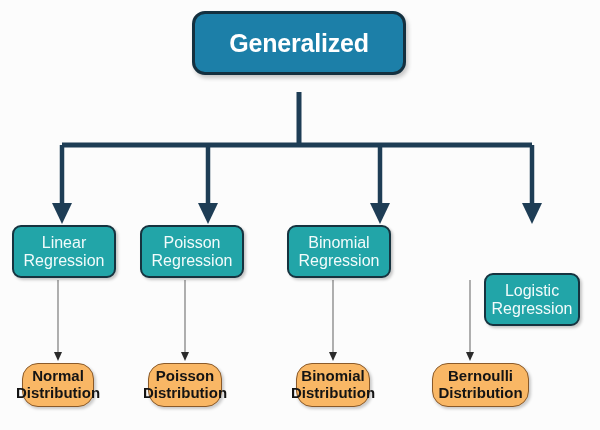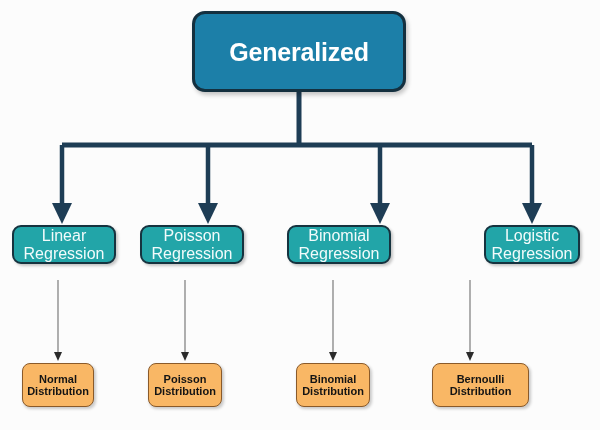--- a/index.html
+++ b/index.html
@@ -29,57 +29,57 @@
     align-items: center;
     justify-content: center;
     text-align: center;
     line-height: 1.12;
   }
   
   .node-root {
     left: 192px;
     top: 11px;
     width: 214px;
-    height: 81px;
+    height: 64px;
     background: #1c7fa8;
     border: 3px solid #14303f;
     border-radius: 13px;
     color: #ffffff;
     font-size: 25px;
     font-weight: bold;
     letter-spacing: -0.2px;
     box-shadow: 2px 3px 4px rgba(0,0,0,0.22);
   }
   .node-root .line { display: block; white-space: nowrap; }
   
   .node-model {
     top: 225px;
-    height: 39px;
+    height: 53px;
     background: #22a5a8;
     border: 2.5px solid #16333f;
     border-radius: 9px;
     color: #f2fbfb;
     font-size: 16px;
     font-weight: normal;
     box-shadow: 2px 2px 3px rgba(0,0,0,0.22);
   }
   .node-model .line { display: block; white-space: nowrap; }
   .model-0 { left: 12px;  width: 104px; }
   .model-1 { left: 140px; width: 104px; }
   .model-2 { left: 287px; width: 104px; }
-  .model-3 { left: 484px; width: 96px;  }
+  .model-3 { left: 484px; width: 96px; margin-top: 48px;  }
   
   .node-dist {
     top: 363px;
     height: 44px;
     background: #f9b765;
     border: 1.5px solid #8a5a2a;
-    border-radius: 8px;
+    border-radius: 16px;
     color: #141414;
-    font-size: 11px;
+    font-size: 15px;
     font-weight: bold;
     box-shadow: 1.5px 2px 3px rgba(0,0,0,0.2);
   }
   .node-dist .line { display: block; white-space: nowrap; }
   .dist-0 { left: 22px;  width: 72px; }
   .dist-1 { left: 148px; width: 74px; }
   .dist-2 { left: 296px; width: 74px; }
   .dist-3 { left: 432px; width: 97px; }
 
   svg.connectors {

